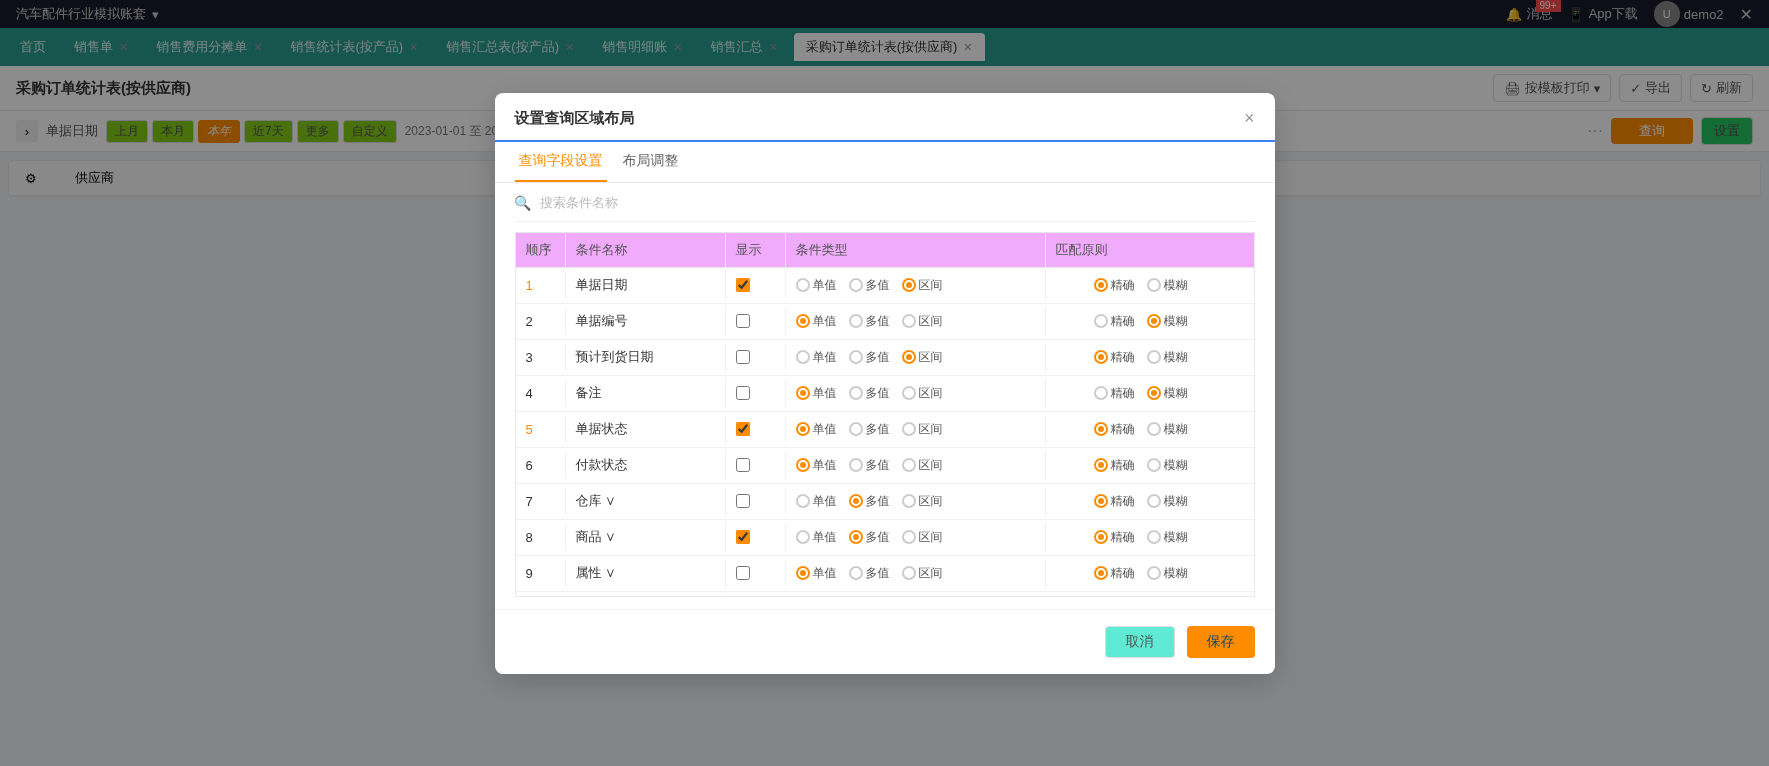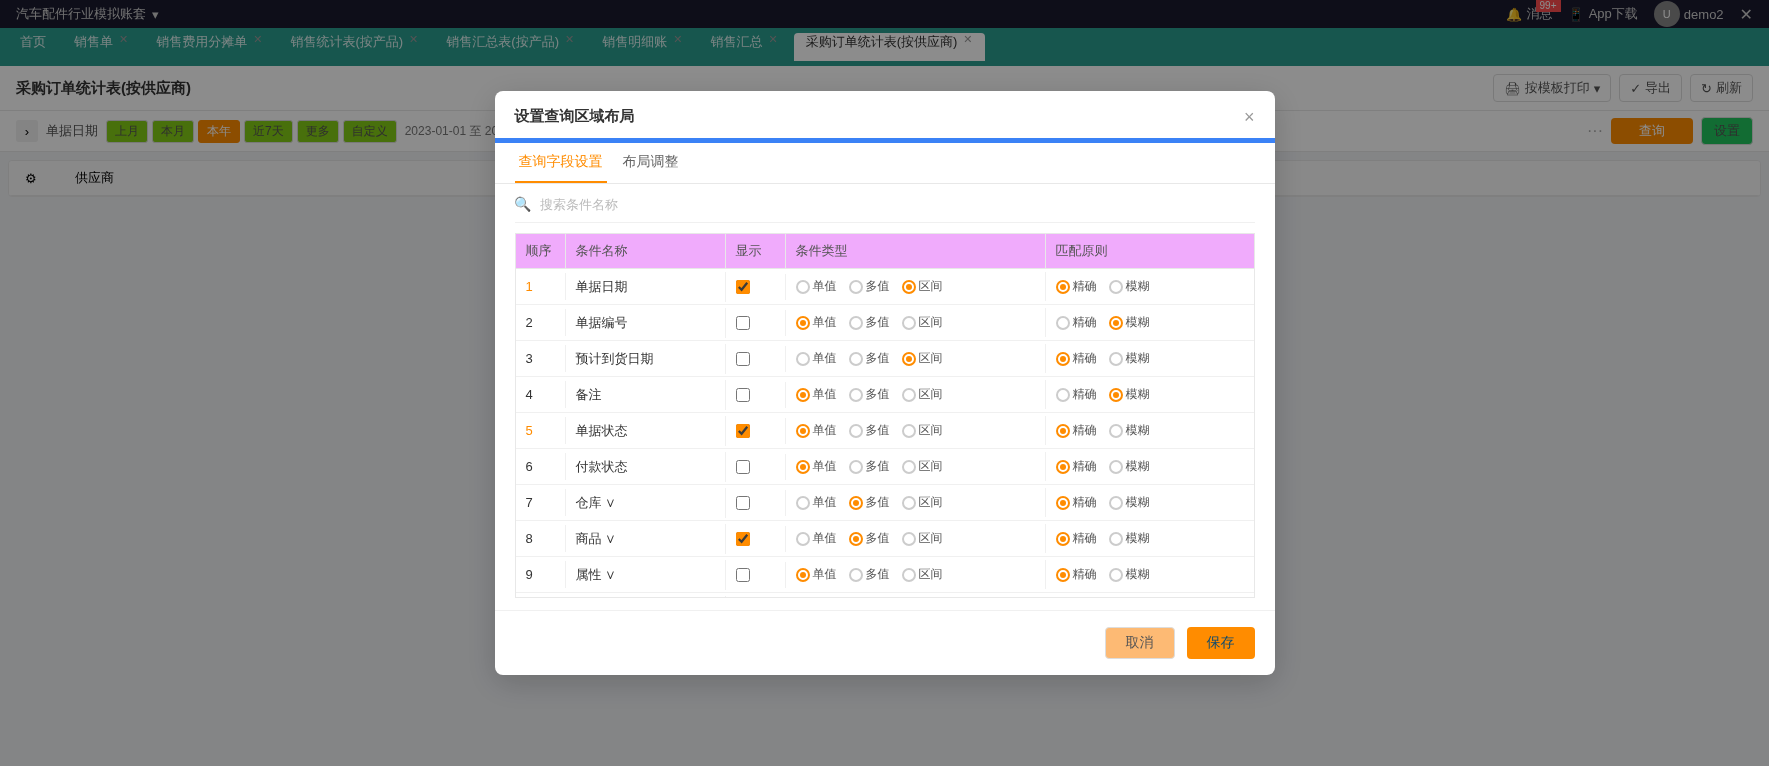--- a/index.html
+++ b/index.html
@@ -27,21 +27,21 @@
       height: 38px;
       display: flex;
       align-items: center;
       padding: 0 8px;
       gap: 4px;
     }
     .tab-item {
       height: 28px;
       padding: 0 12px;
       display: flex;
-      align-items: flex-start;
+      align-items: center;
       gap: 6px;
       border-radius: 4px 4px 0 0;
       cursor: pointer;
       font-size: 13px;
       color: rgba(255,255,255,0.85);
       white-space: nowrap;
     }
     .tab-item.active { background: white; color: #333; }
     .tab-item .close-x { font-size: 11px; color: #999; cursor: pointer; }
 
@@ -66,21 +66,21 @@
       padding: 6px 16px;
       display: flex;
       align-items: center;
       gap: 8px;
       border-bottom: 1px solid #e8e8e8;
     }
     .filter-toggle { width: 22px; height: 22px; background: #f0f0f0; display: flex; align-items: center; justify-content: center; cursor: pointer; border-radius: 3px; }
     .date-label { font-size: 13px; color: #555; }
     .date-btns { display: flex; gap: 4px; }
     .date-btn { padding: 2px 8px; border: 1px solid #ddd; border-radius: 3px; cursor: pointer; font-size: 12px; color: #555; background: #84cc16; }
-    .date-btn.active { background: #ff8c00; color: white; border-color: #ff8c00; }
+    .date-btn.active { background: #ff8c00; color: white; border-color: #ff8c00; font-style: italic; }
     .date-range { font-size: 12px; color: #777; }
     .btn-query { background: #ff8c00; color: white; border: none; padding: 4px 28px; border-radius: 4px; cursor: pointer; font-size: 13px; }
     .btn-settings { background: #22c55e; color: #555; border: 1px solid #ddd; padding: 4px 12px; border-radius: 4px; cursor: pointer; font-size: 13px; }
 
     
     .table-area {
       background: white;
       margin: 8px;
       border: 1px solid #e8e8e8;
       border-radius: 4px;
@@ -113,21 +113,21 @@
       max-height: 680px;
       display: flex;
       flex-direction: column;
       box-shadow: 0 8px 32px rgba(0,0,0,0.18);
     }
     .modal-header {
       display: flex;
       align-items: center;
       justify-content: space-between;
       padding: 16px 20px 12px;
-      border-bottom: 5px solid #3b82f6;
+      border-bottom: 2px solid #3b82f6;
       gap: 36px;
     }
     .modal-title { font-size: 15px; font-weight: bold; color: #333; }
     .modal-close { cursor: pointer; color: #999; font-size: 18px; line-height: 1; }
     .modal-tabs { display: flex; padding: 0 20px; border-bottom: 1px solid #e8e8e8; gap: 12px; }
     .modal-tab { padding: 10px 4px; font-size: 14px; color: #666; cursor: pointer; border-bottom: 2px solid transparent; }
     .modal-tab.active { color: #ff8c00; border-bottom-color: #ff8c00; font-weight: 500; }
     .modal-body { flex: 1; overflow: hidden; display: flex; flex-direction: column; padding: 12px 20px 0; }
     .search-row { display: flex; align-items: center; gap: 8px; margin-bottom: 10px; padding-bottom: 10px; border-bottom: 1px solid #f0f0f0; }
     .search-icon-span { color: #aaa; font-size: 14px; }
@@ -180,32 +180,32 @@
     .cb { width: 14px; height: 14px; cursor: pointer; accent-color: #ff8c00; }
 
     
     .radio-group { display: flex; align-items: center; gap: 12px; }
     .radio-item { display: flex; align-items: center; gap: 3px; cursor: pointer; font-size: 12px; color: #555; }
     .radio-dot { width: 14px; height: 14px; border-radius: 50%; border: 2px solid #ccc; display: flex; align-items: center; justify-content: center; }
     .radio-dot.selected { border-color: #ff8c00; }
     .radio-dot.selected::after { content: ''; width: 6px; height: 6px; border-radius: 50%; background: #ff8c00; display: block; }
 
     
-    .precision-group { display: flex; align-items: center; gap: 12px; }
+    .precision-group { display: flex; align-items: center; gap: 12px; margin-left: 38px; }
 
     
     .modal-footer {
       padding: 16px 20px;
       display: flex;
       justify-content: flex-end;
       gap: 12px;
       border-top: 1px solid #f0f0f0;
       margin-top: 12px;
     }
-    .btn-cancel { padding: 6px 20px; border: 1px solid #ddd; border-radius: 4px; background: #fdba74; cursor: pointer; font-size: 14px; color: #555; }
+    .btn-cancel { padding: 6px 20px; border: 1px solid #ddd; border-radius: 4px; background: #5eead4; cursor: pointer; font-size: 14px; color: #555; }
     .btn-save { padding: 6px 20px; border: none; border-radius: 4px; background: #ff8c00; cursor: pointer; font-size: 14px; color: #0c4a6e; }
 
     
     .modal-table-body::-webkit-scrollbar { width: 6px; }
     .modal-table-body::-webkit-scrollbar-thumb { background: #ccc; border-radius: 3px; }
   </style>
 </head>
 <body>
 
 <div class="top-bar">

